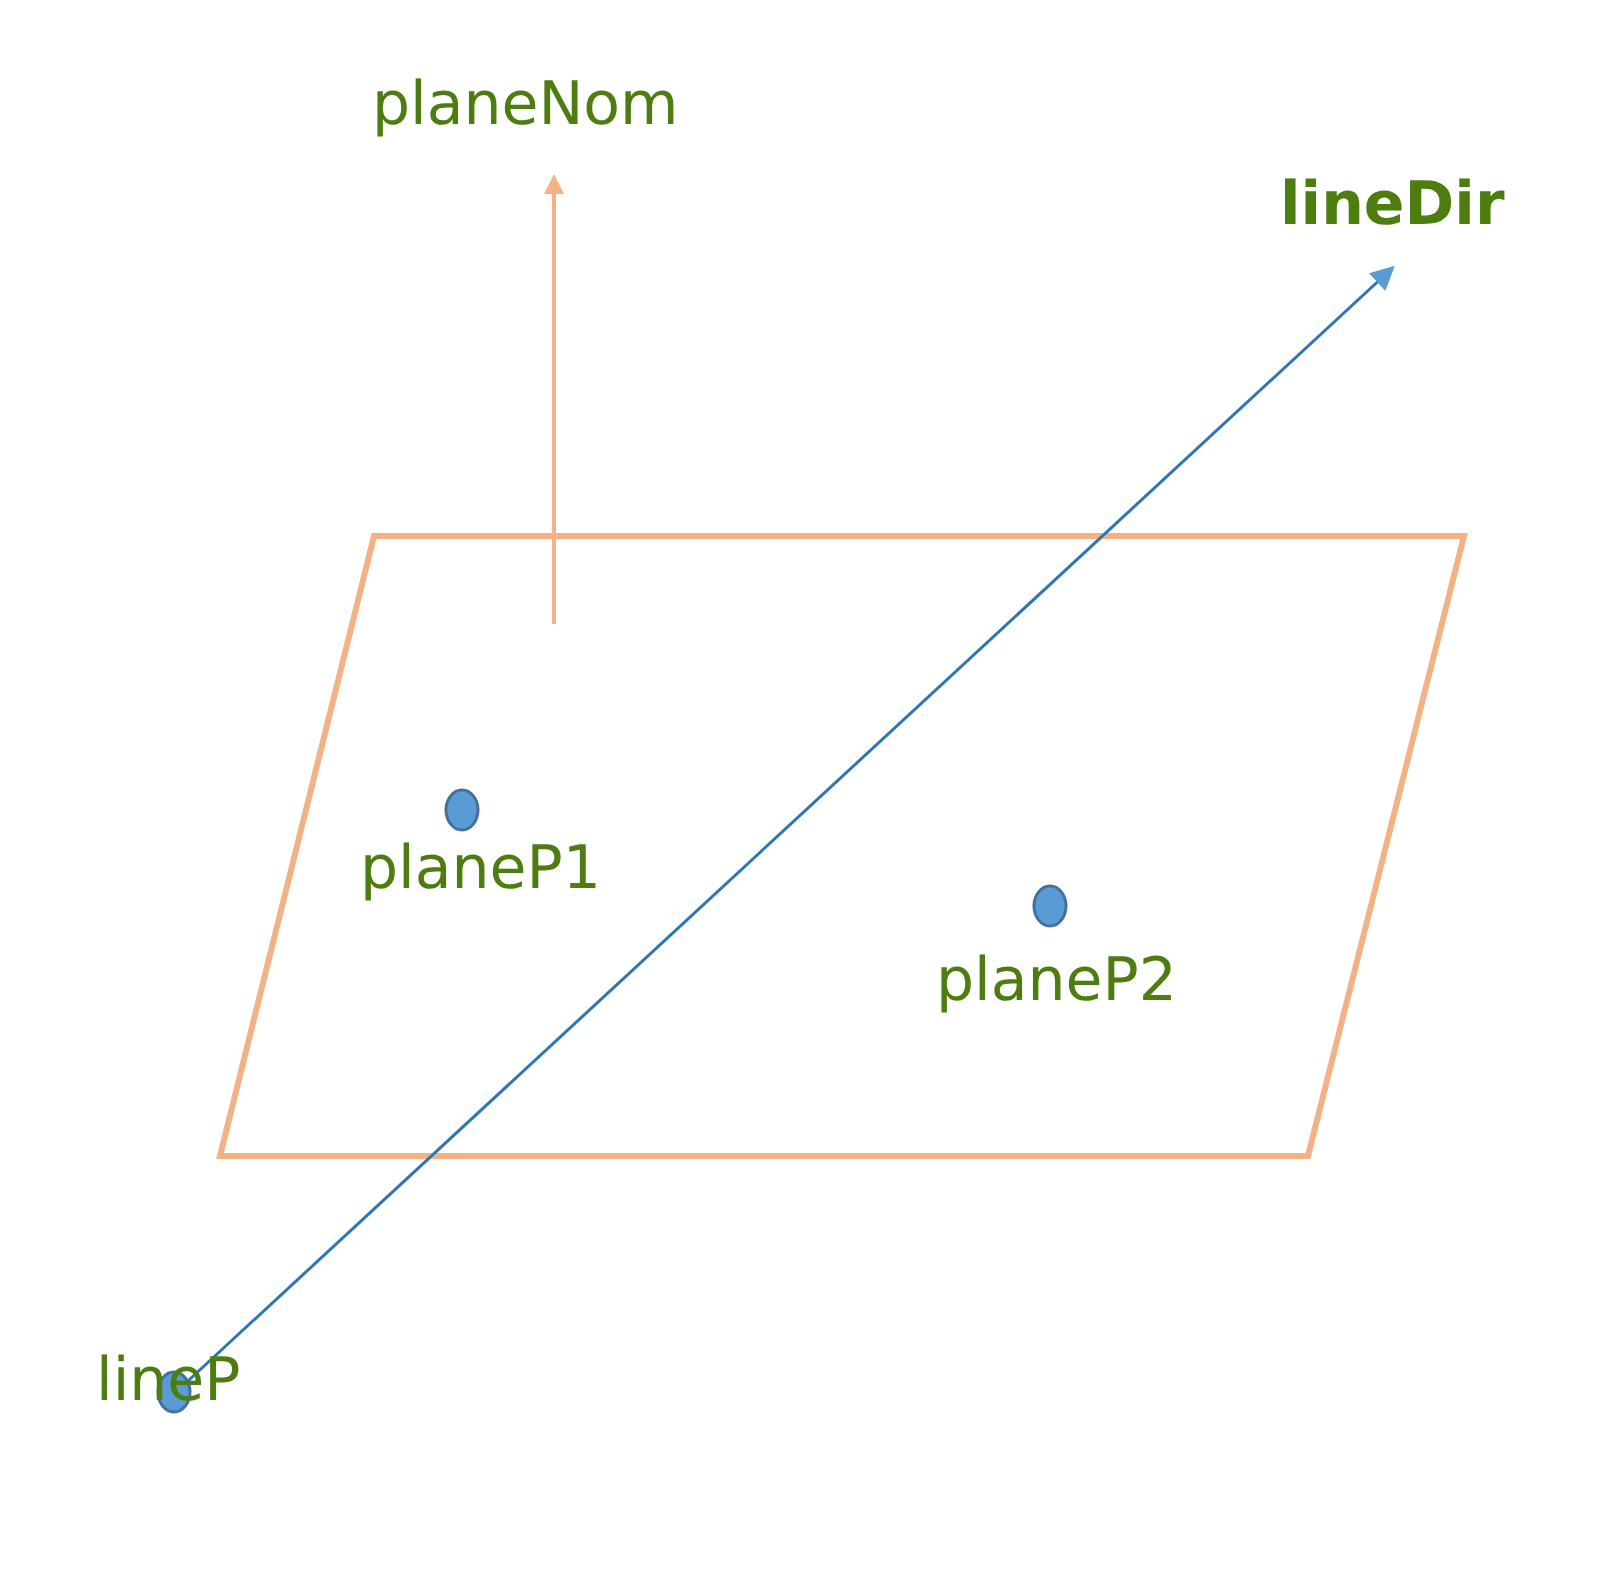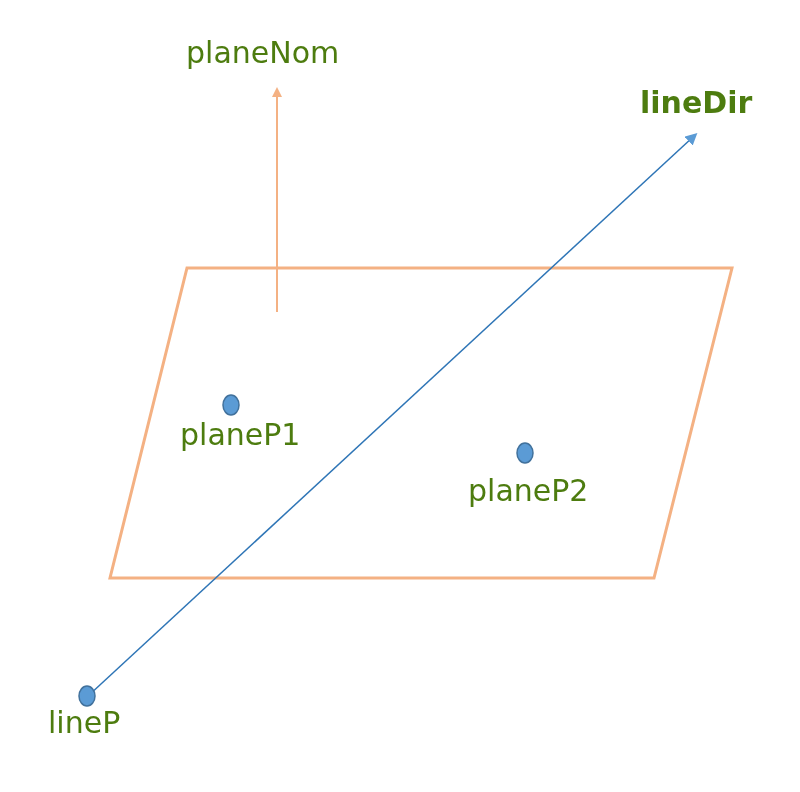--- a/index.html
+++ b/index.html
@@ -29,13 +29,13 @@
 
   <ellipse cx="231" cy="405" rx="8" ry="10" fill="#5b9bd5" stroke="#41719c" stroke-width="1.5"></ellipse>
   <ellipse cx="525" cy="453" rx="8" ry="10" fill="#5b9bd5" stroke="#41719c" stroke-width="1.5"></ellipse>
   <ellipse cx="87" cy="696" rx="8" ry="10" fill="#5b9bd5" stroke="#41719c" stroke-width="1.5"></ellipse>
 </svg>
 
 <div class="lbl" style="left:186px; top:38px;">planeNom</div>
 <div class="lbl" style="left:640px; top:88px;font-weight:bold;">lineDir</div>
 <div class="lbl" style="left:180px; top:420px;">planeP1</div>
 <div class="lbl" style="left:468px; top:476px;">planeP2</div>
-<div class="lbl" style="left:48px; top:708px;">lineP</div>
+<div class="lbl" style="left:48px; top:676px;">lineP</div>
 
 </body></html>

